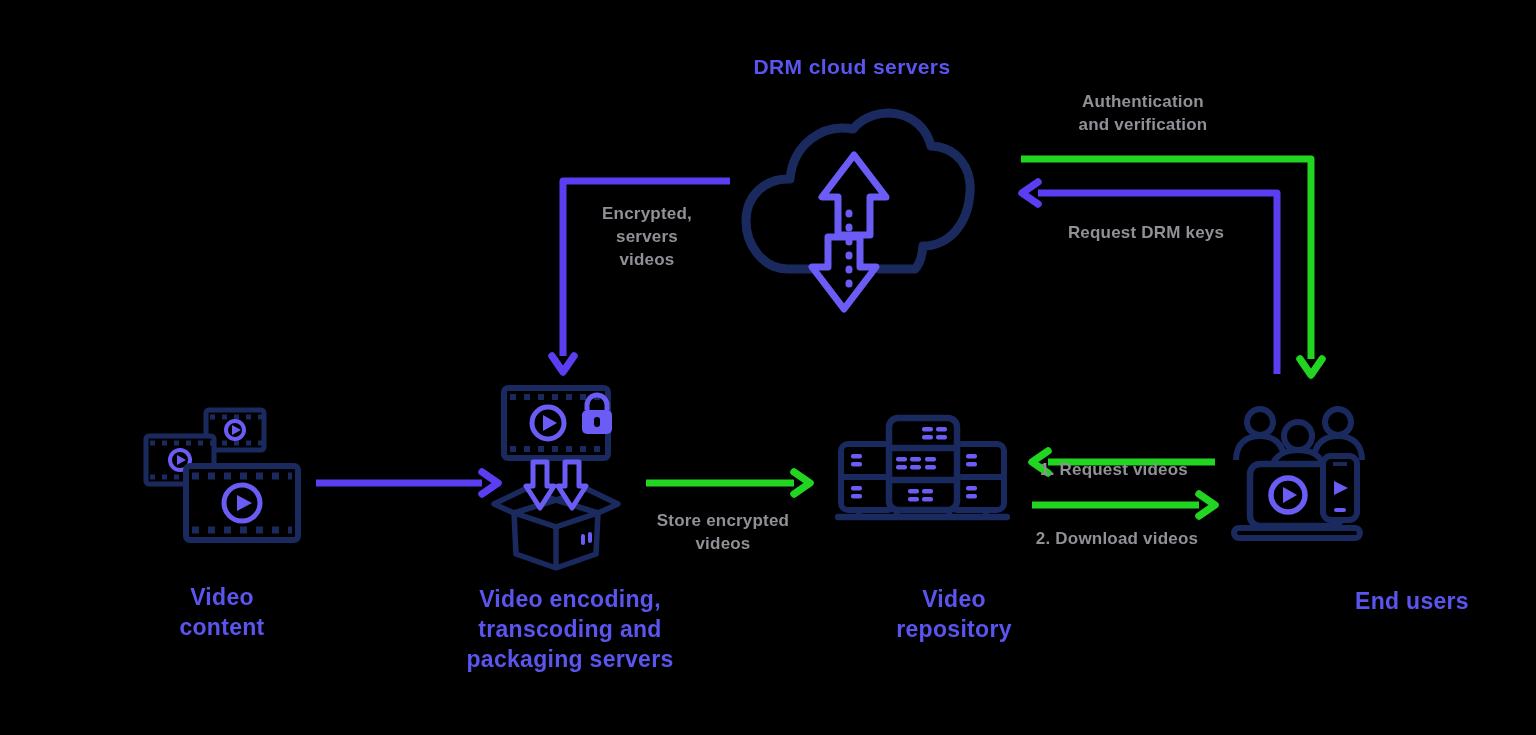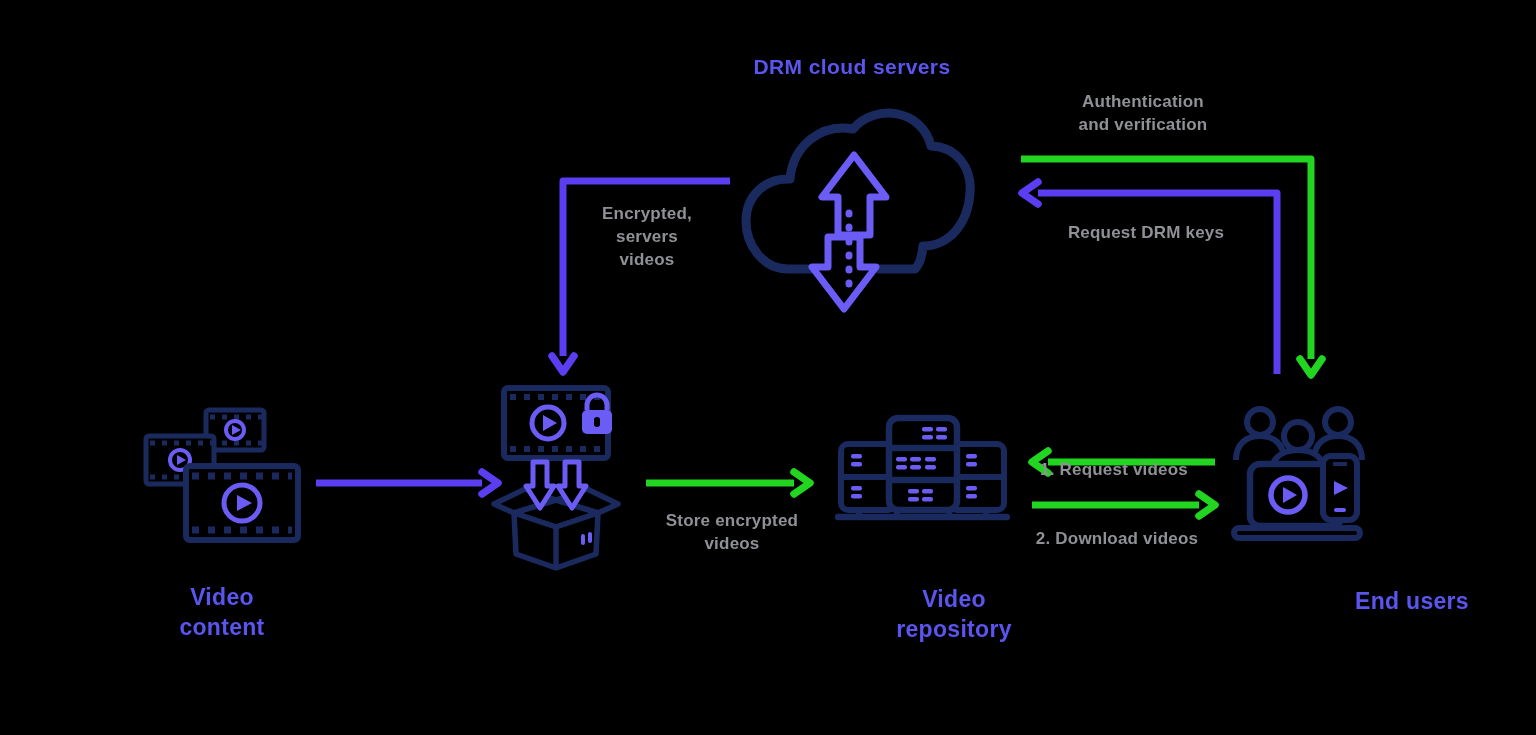--- a/index.html
+++ b/index.html
@@ -148,20 +148,25 @@
 
   <div class="label title-label" style="left:852px;top:52px;">
     <span class="line">DRM cloud servers</span>
   </div>
 
   <div class="label node-label" style="left:222px;top:582px;">
     <span class="line">Video</span>
     <span class="line">content</span>
   </div>
 
+  <div class="label node-label" style="left:570px;top:584px;">
+    <span class="line">Video encoding,</span>
+    <span class="line">transcoding and</span>
+    <span class="line">packaging servers</span>
+  </div>
 
   <div class="label node-label" style="left:954px;top:584px;">
     <span class="line">Video</span>
     <span class="line">repository</span>
   </div>
 
   <div class="label node-label" style="left:1372px;top:586px;margin-left:40px;">
     <span class="line">End users</span>
   </div>
 
@@ -173,21 +178,21 @@
   <div class="label edge-label" style="left:1146px;top:221px;">
     <span class="line">Request DRM keys</span>
   </div>
 
   <div class="label edge-label" style="left:647px;top:202px;">
     <span class="line">Encrypted,</span>
     <span class="line">servers</span>
     <span class="line">videos</span>
   </div>
 
-  <div class="label edge-label" style="left:723px;top:509px;margin-left:9px;">
+  <div class="label edge-label" style="left:723px;top:509px;">
     <span class="line">Store encrypted</span>
     <span class="line">videos</span>
   </div>
 
   <div class="label edge-label" style="left:1114px;top:410px;margin-top:48px;">
     <span class="line">1. Request videos</span>
   </div>
 
   <div class="label edge-label" style="left:1117px;top:527px;">
     <span class="line">2. Download videos</span>

